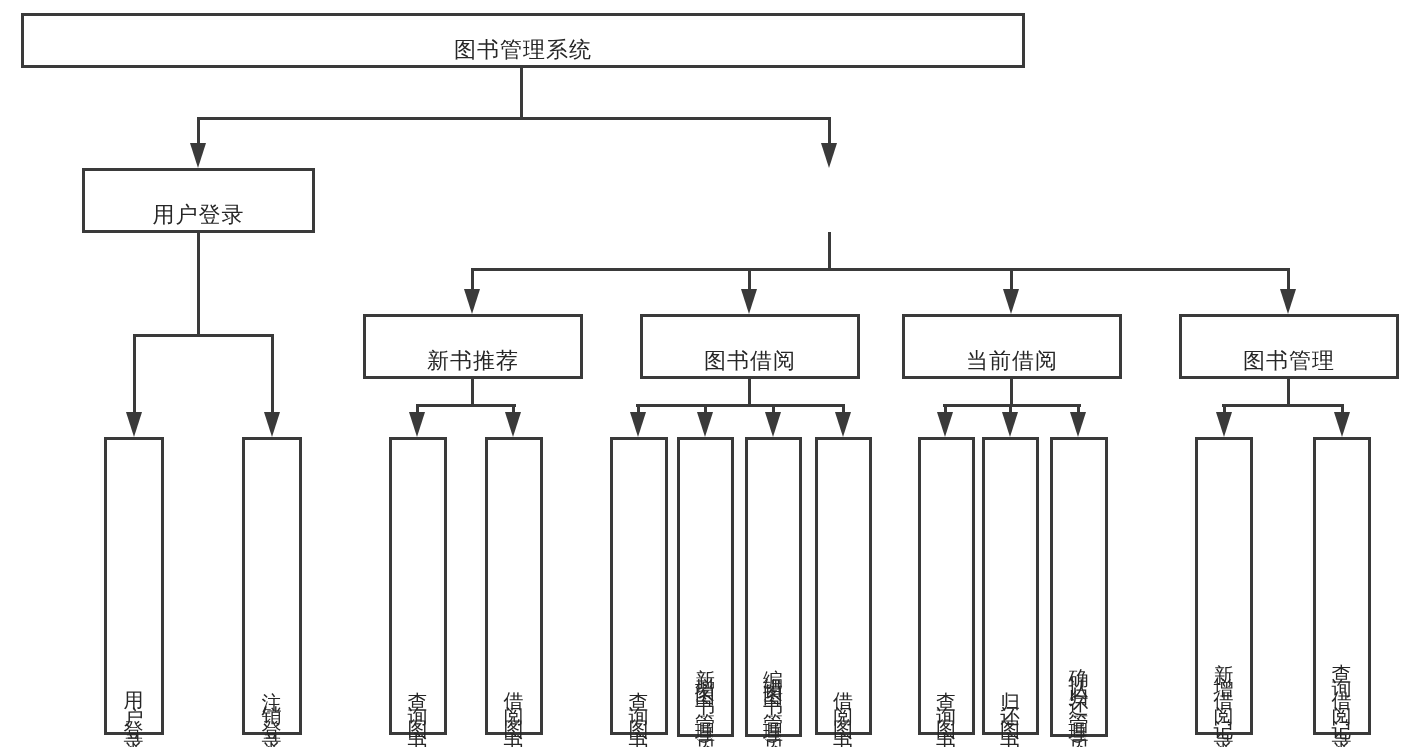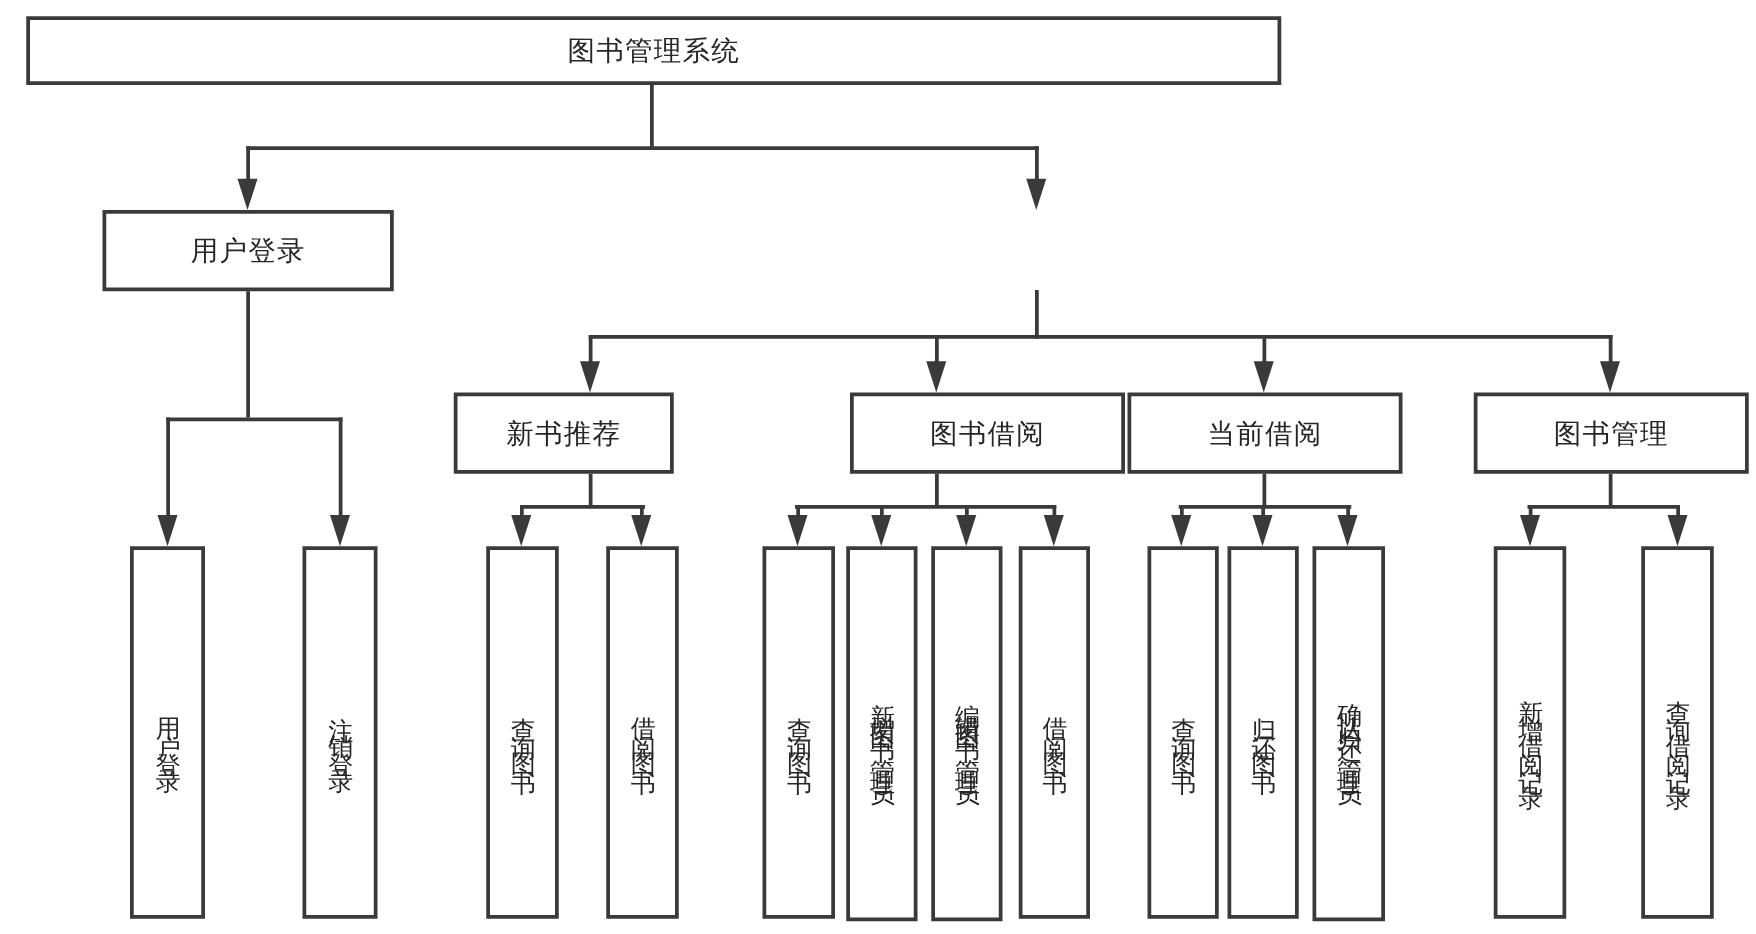--- a/index.html
+++ b/index.html
@@ -11,21 +11,21 @@
     color:#242424;
     overflow:hidden;
   }
   
   .node{
     position:absolute;
     box-sizing:border-box;
     border:3px solid #3a3a3a;
     background:#ffffff;
     display:flex;
-    align-items:center;
+    align-items:flex-end;
     justify-content:center;
   }
   .hlabel{
     font-size:22px;
     letter-spacing:1px;
     white-space:nowrap;
     color:#262626;
   }
   .leaf .vlabel{
     writing-mode:vertical-rl;
@@ -82,24 +82,24 @@
   <div class="varrow" style="left:126px;top:334px;height:103px;"></div>
   <div class="varrow" style="left:264px;top:334px;height:103px;"></div>
 
   <div class="vline" style="left:828px;top:232px;height:39px;"></div>
   <div class="hline" style="left:471px;top:268px;width:819px;"></div>
   <div class="varrow" style="left:464px;top:268px;height:46px;"></div>
   <div class="varrow" style="left:741px;top:268px;height:46px;"></div>
   <div class="varrow" style="left:1003px;top:268px;height:46px;"></div>
   <div class="varrow" style="left:1280px;top:268px;height:46px;"></div>
 
-  <div class="node" style="left:363px;top:314px;width:176px;height:65px;">
+  <div class="node" style="left:363px;top:314px;width:220px;height:65px;">
     <span class="hlabel">新书推荐</span>
   </div>
-  <div class="node" style="left:640px;top:314px;width:220px;height:65px;margin-left:40px;">
+  <div class="node" style="left:640px;top:314px;width:220px;height:65px;">
     <span class="hlabel">图书借阅</span>
   </div>
   <div class="node" style="left:902px;top:314px;width:220px;height:65px;">
     <span class="hlabel">当前借阅</span>
   </div>
   <div class="node" style="left:1179px;top:314px;width:220px;height:65px;">
     <span class="hlabel">图书管理</span>
   </div>
 
   <div class="vline" style="left:471px;top:379px;height:27px;"></div>

